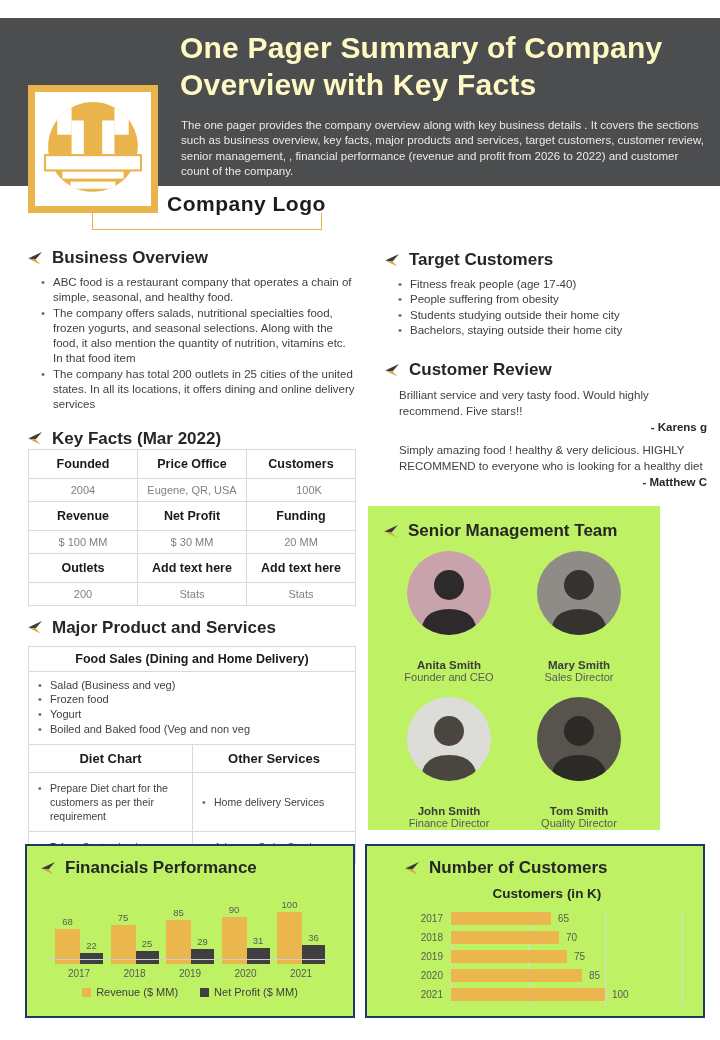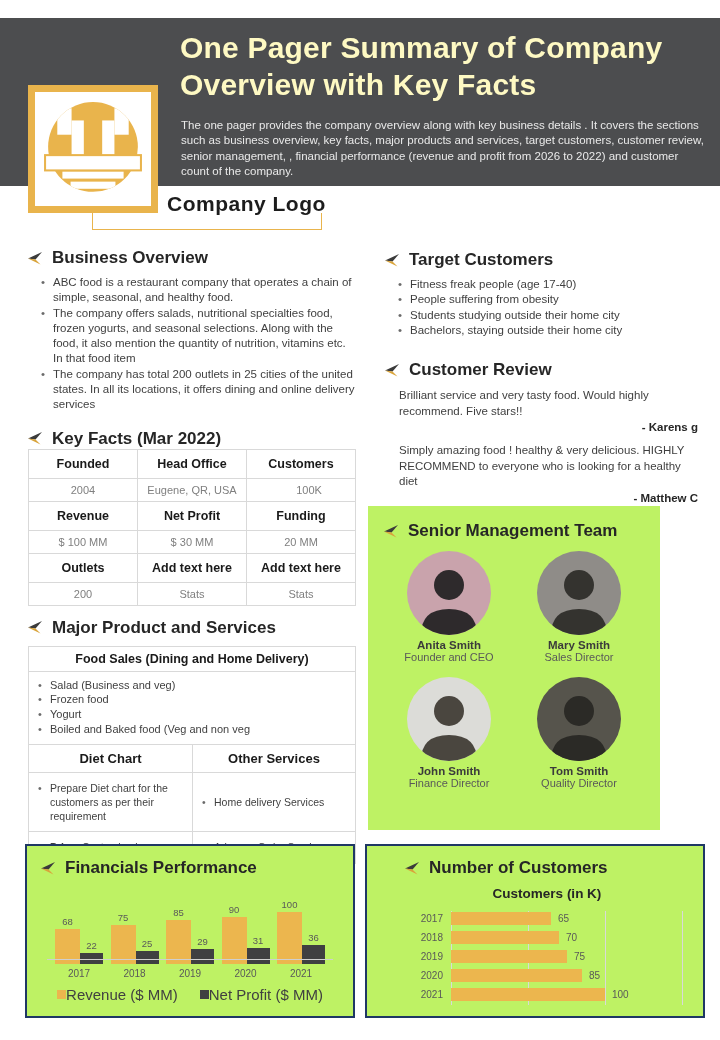--- a/index.html
+++ b/index.html
@@ -53,48 +53,48 @@
   .prod-items { padding:6px 8px 7px 8px; }
   .prod-items .blt { font-size:11px; line-height:1.35; }
   .prod-grid { display:grid; grid-template-columns:1fr 1fr; }
   .prod-grid > div { border-top:1px solid #d9d9d9; }
   .prod-grid > div:nth-child(2n) { border-left:1px solid #d9d9d9; }
   .prod-subhead { text-align:center; font-size:13px; font-weight:bold; color:#1a1a1a; padding:6px 4px; }
   .prod-cell { padding:8px 8px; display:flex; flex-direction:column; justify-content:center; }
   .prod-cell .blt { font-size:10.5px; line-height:1.35; }
   .price-lbl { font-weight:bold; }
   
-  .review-block { margin:8px 12px 0 14px; }
+  .review-block { margin:8px 3px 0 14px; }
   .review-text { font-size:11.5px; line-height:1.35; color:#3f3f3f; }
   .review-author { text-align:right; font-size:11.5px; font-weight:bold; color:#262626; margin-top:2px; }
   
   .mgmt-panel { position:absolute; left:368px; top:506px; width:292px; height:324px; background:#bef264; padding:15px 16px 0 16px; }
   .mgmt-grid { display:grid; grid-template-columns:1fr 1fr; row-gap:14px; margin-top:10px; }
   .member { display:flex; flex-direction:column; align-items:center; }
   .avatar { width:84px; height:84px; border-radius:50%; overflow:hidden; display:flex; align-items:flex-end; justify-content:center; }
-  .member-name { margin-top:4px; font-size:11.5px; font-weight:bold; color:#3b3b3b; }
+  .member-name { margin-top:24px; font-size:11.5px; font-weight:bold; color:#3b3b3b; }
   .member-role { font-size:11px; color:#595959; }
   
   .chart-panel { position:absolute; top:844px; height:174px; background:#bef264; border:2px solid #1f3864; padding:12px 14px 0 14px; }
   .chart-panel.fin  { left:25px;  width:330px; }
   .chart-panel.cust { left:365px; width:340px;padding-left:38px; }
   .chart-panel .sec-head { font-size:17px; }
   
   .fin-chart { position:relative; margin-top:14px; }
   .fin-groups { display:flex; justify-content:space-between; padding:0 14px; position:relative; }
   .fin-group { display:flex; flex-direction:column; align-items:center; }
   .fin-bars { display:flex; align-items:flex-end; }
   .fin-bar-col { display:flex; flex-direction:column; justify-content:flex-end; align-items:center; height:72px; }
   .fin-val { font-size:9.5px; color:#595959; margin-bottom:2px; }
   .fin-bar { width:25px; }
   .fin-bar.s1 { width:23px; }
   .fin-year { margin-top:4px; font-size:10px; color:#595959; }
   .fin-axis { position:absolute; left:6px; right:6px; bottom:19px; border-top:1px solid #cfcfcf; }
   .fin-legend { display:flex; justify-content:center; gap:22px; margin-top:7px; }
-  .legend-item { display:flex; align-items:center; font-size:15px; color:#404040; }
+  .legend-item { display:flex; align-items:center; gap:5px; font-size:11px; color:#404040; }
   .legend-swatch { width:9px; height:9px; display:inline-block; }
   
   .cust-title { text-align:center; font-size:13.5px; font-weight:bold; color:#262626; margin-top:8px; }
   .cust-plot { position:relative; margin-top:10px; height:100px; }
   .cust-grid { position:absolute; left:46px; top:0; width:231px; height:94px; }
   .cust-grid i { position:absolute; top:0; bottom:0; width:1px; background:#d9d9d9; }
   .cust-rows { position:relative; }
   .cust-row { display:flex; align-items:center; height:14px; margin-bottom:5px; }
   .cust-cat { width:38px; text-align:right; font-size:10px; color:#595959; margin-right:8px; }
   .cust-bar { height:13px; background:#ecb64e; }
@@ -155,21 +155,21 @@
         <svg width="15" height="13" viewBox="0 0 15 13">
           <polygon points="0,6.5 14,0 7.5,7.5" fill="#3b3b3b"></polygon>
           <polygon points="0,6.5 7.5,7.5 12.5,12.5" fill="#d9a43b"></polygon>
         </svg>
         <span>Key Facts (Mar 2022)</span>
       </div>
       <table class="kf-table">
         <tbody id="kf-body">
             <tr>
               <td class="lbl" style="width: 33.33%;">Founded</td>
-              <td class="lbl" style="width: 33.33%;">Head Office</td>
+              <td class="lbl" style="width: 33.33%;">Price Office</td>
               <td class="lbl" style="width: 33.33%;">Customers</td>
             </tr>
             <tr>
               <td class="val" style="width: 33.33%;">2004</td>
               <td class="val" style="width: 33.33%;">Eugene, QR, USA</td>
               <td class="val" style="width: 33.33%; padding-left: 20px;">100K</td>
             </tr>
             <tr>
               <td class="lbl" style="width: 33.33%;">Revenue</td>
               <td class="lbl" style="width: 33.33%;">Net Profit</td>

